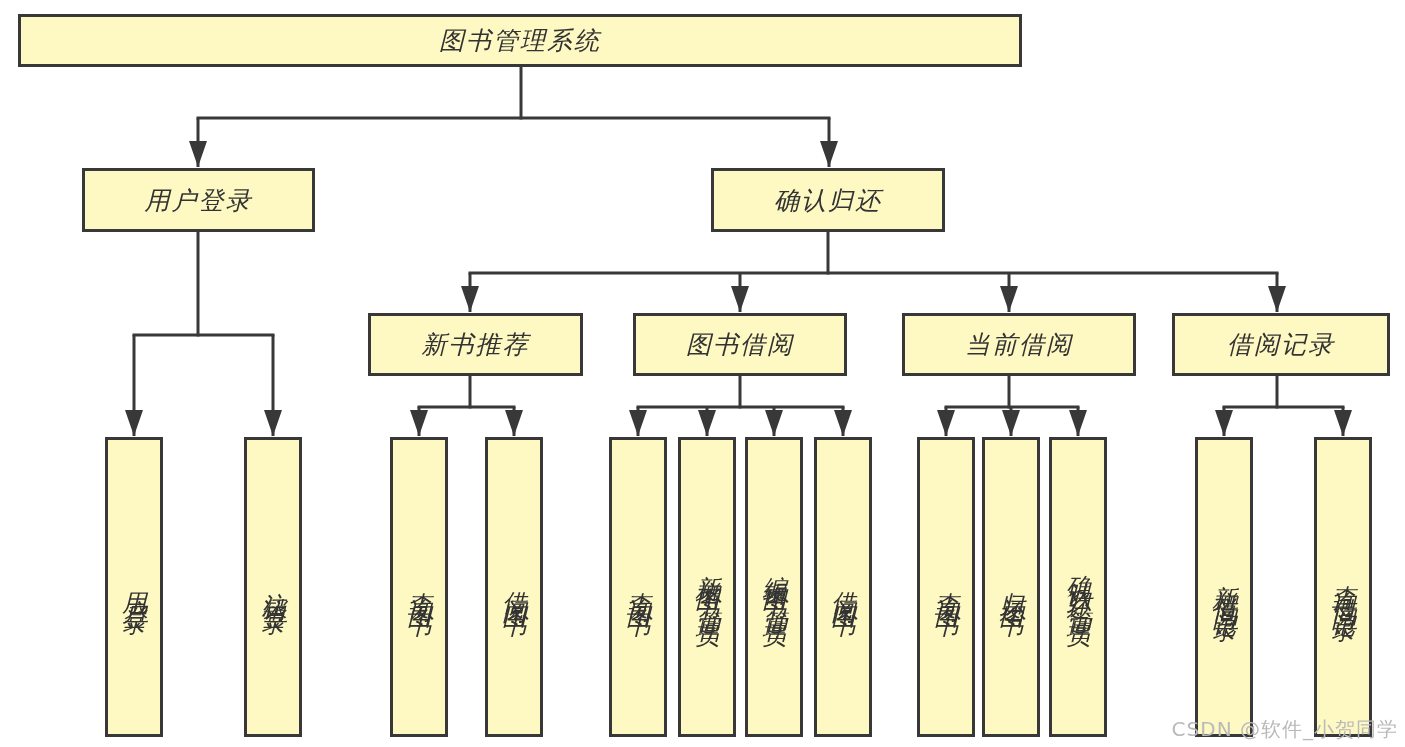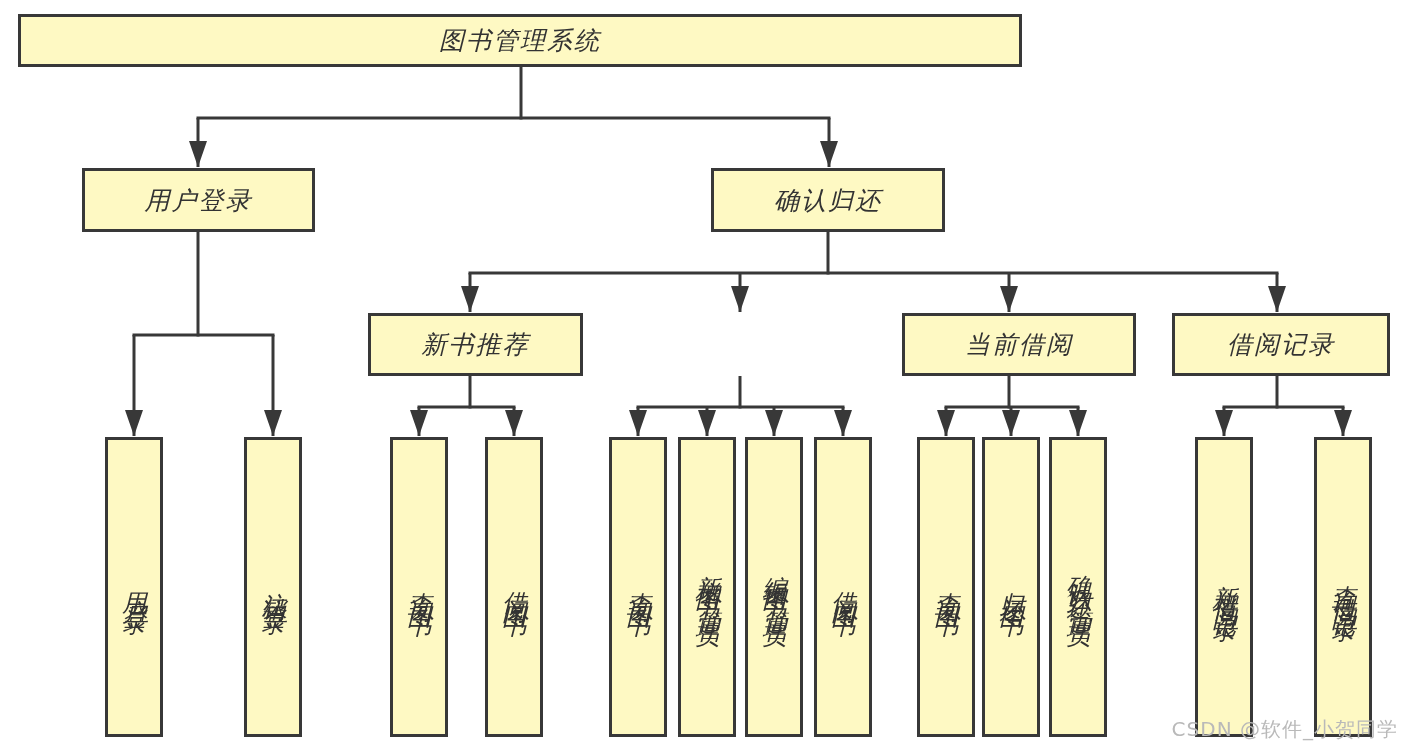--- a/index.html
+++ b/index.html
@@ -97,20 +97,23 @@
   <div class="box" style="left:82px; top:168px; width:233px; height:64px;">
     <span class="hlabel">用户登录</span>
   </div>
   <div class="box" style="left:711px; top:168px; width:234px; height:64px;">
     <span class="hlabel">确认归还</span>
   </div>
 
   <div class="box" style="left:360px; top:313px; width:215px; height:63px;margin-left:8px;">
     <span class="hlabel">新书推荐</span>
   </div>
+  <div class="box" style="left:633px; top:313px; width:214px; height:63px;">
+    <span class="hlabel">图书借阅</span>
+  </div>
   <div class="box" style="left:902px; top:313px; width:234px; height:63px;">
     <span class="hlabel">当前借阅</span>
   </div>
   <div class="box" style="left:1172px; top:313px; width:218px; height:63px;">
     <span class="hlabel">借阅记录</span>
   </div>
 
   <div class="box" style="left:105px; top:437px; width:58px; height:300px;">
     <span class="vlabel">用户登录</span>
   </div>

